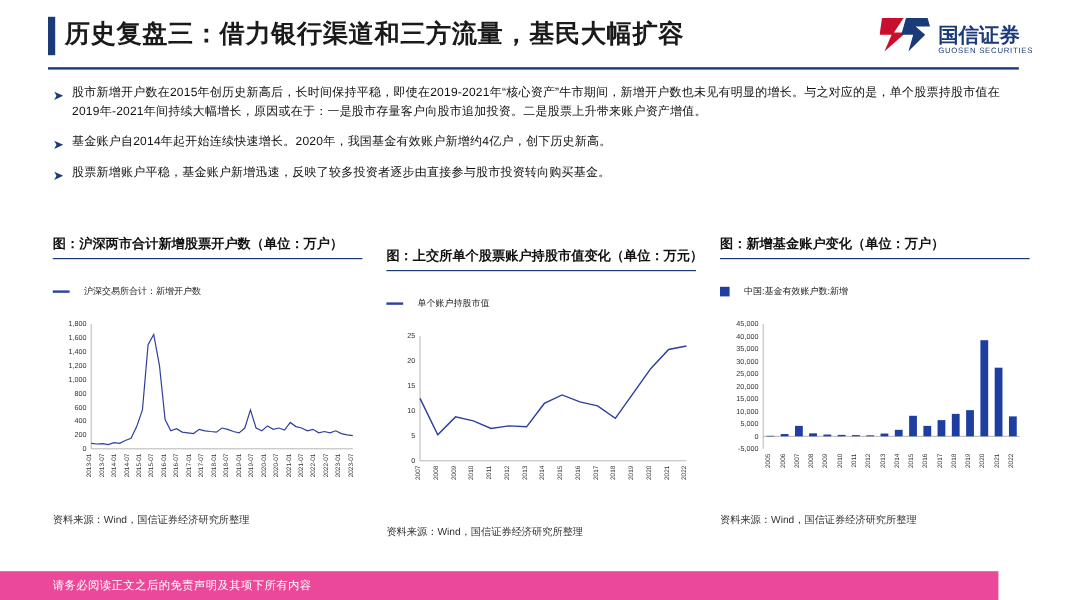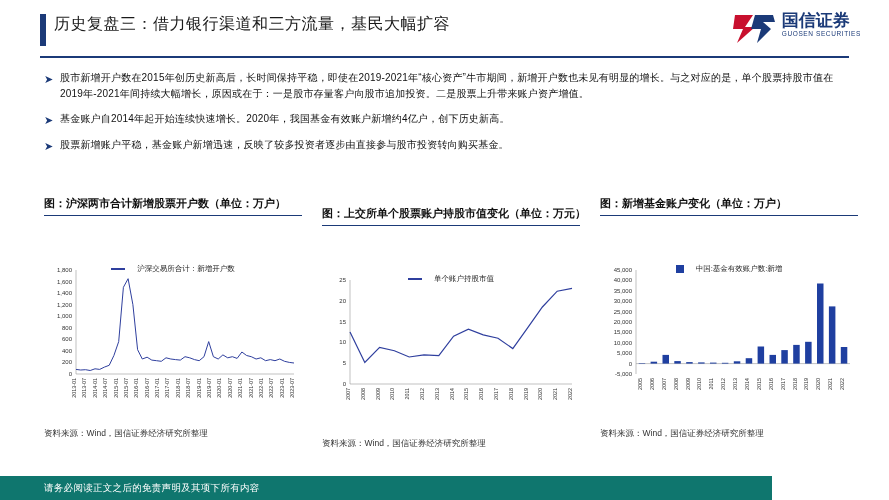--- a/index.html
+++ b/index.html
@@ -2,51 +2,51 @@
 <html><head>
 <meta charset="utf-8">
 <style>
   html,body{margin:0;padding:0;}
   body{width:889px;height:500px;background:#ffffff;font-family:"Liberation Sans",sans-serif;overflow:hidden;}
   .page{position:relative;width:889px;height:500px;background:#fff;}
 
   
   .header{position:absolute;left:0;top:0;width:889px;height:62px;}
   .header-accent{position:absolute;left:40px;top:14px;width:6px;height:32px;background:#1b3a78;}
-  .header-title{position:absolute;left:54px;top:14px;font-size:16px;font-weight:normal;color:#1a1a1a;letter-spacing:.5px;}
+  .header-title{position:absolute;left:54px;top:14px;font-size:21px;font-weight:bold;color:#1a1a1a;letter-spacing:.5px;}
   .header-rule{position:absolute;left:40px;top:56px;width:809px;height:2px;background:#1b3a78;}
-  .logo{position:absolute;right:28px;top:12px;display:flex;align-items:flex-start;gap:7px;}
+  .logo{position:absolute;right:28px;top:12px;display:flex;align-items:flex-end;gap:7px;}
   .logo-mark{width:42px;height:34px;position:relative;}
   .logo-name{font-size:17px;font-weight:bold;color:#1b3a78;line-height:1.05;}
   .logo-sub{font-size:6.5px;color:#1b3a78;letter-spacing:.6px;}
 
   
   .bullets{position:absolute;left:44px;top:70px;width:805px;}
   .bullet{display:flex;align-items:flex-start;margin-bottom:9px;}
   .bullet .marker{color:#1b3a78;font-size:11px;width:16px;flex:0 0 16px;padding-top:3px;}
   .bullet .btext{font-size:10px;color:#111;line-height:1.62;letter-spacing:.2px;}
 
   
   .panel{position:absolute;top:196px;}
   .p1{left:44px;width:258px;}
   .p2{left:322px;width:258px;margin-top:10px;}
   .p3{left:600px;width:258px;}
   .panel-title{font-size:11px;font-weight:bold;color:#111;border-bottom:1px solid #1b3a78;padding-bottom:4px;margin-bottom:6px;white-space:nowrap;font-family:Liberation Mono, monospace;}
   .chart-box{position:relative;width:258px;height:200px;background:#fff;}
-  .legend{position:absolute;top:42px;left:0;width:258px;display:flex;justify-content:center;align-items:center;gap:12px;font-size:7.5px;color:#222;}
+  .legend{position:absolute;top:16px;left:0;width:258px;display:flex;align-items:center;gap:12px;font-size:7.5px;color:#222;}
   .legend .swatch-line{display:inline-block;width:14px;height:2px;background:#2f3f9e;}
   .legend .swatch-box{display:inline-block;width:8px;height:8px;background:#1f3fa0;}
   .source{font-size:8.5px;color:#333;margin-top:6px;}
 
   svg{display:block;}
   .axis-lbl{font-size:6px;fill:#333;font-family:"Liberation Sans",sans-serif;}
   .xt{font-size:5.4px;fill:#333;font-family:"Liberation Sans",sans-serif;}
 
   
-  .footer{position:absolute;left:0;bottom:0;width:772px;height:24px;background:#0f766e;}
+  .footer{position:absolute;left:0;bottom:0;width:832px;height:24px;background:#ec4899;}
   .footer-text{position:absolute;left:44px;top:6px;font-size:9.5px;color:#fff;letter-spacing:.3px;}
 </style>
 </head>
 <body>
 
 <div class="page">
 
   <div class="header">
     <div class="header-accent"></div>
     <div class="header-title">历史复盘三：借力银行渠道和三方流量，基民大幅扩容</div>

